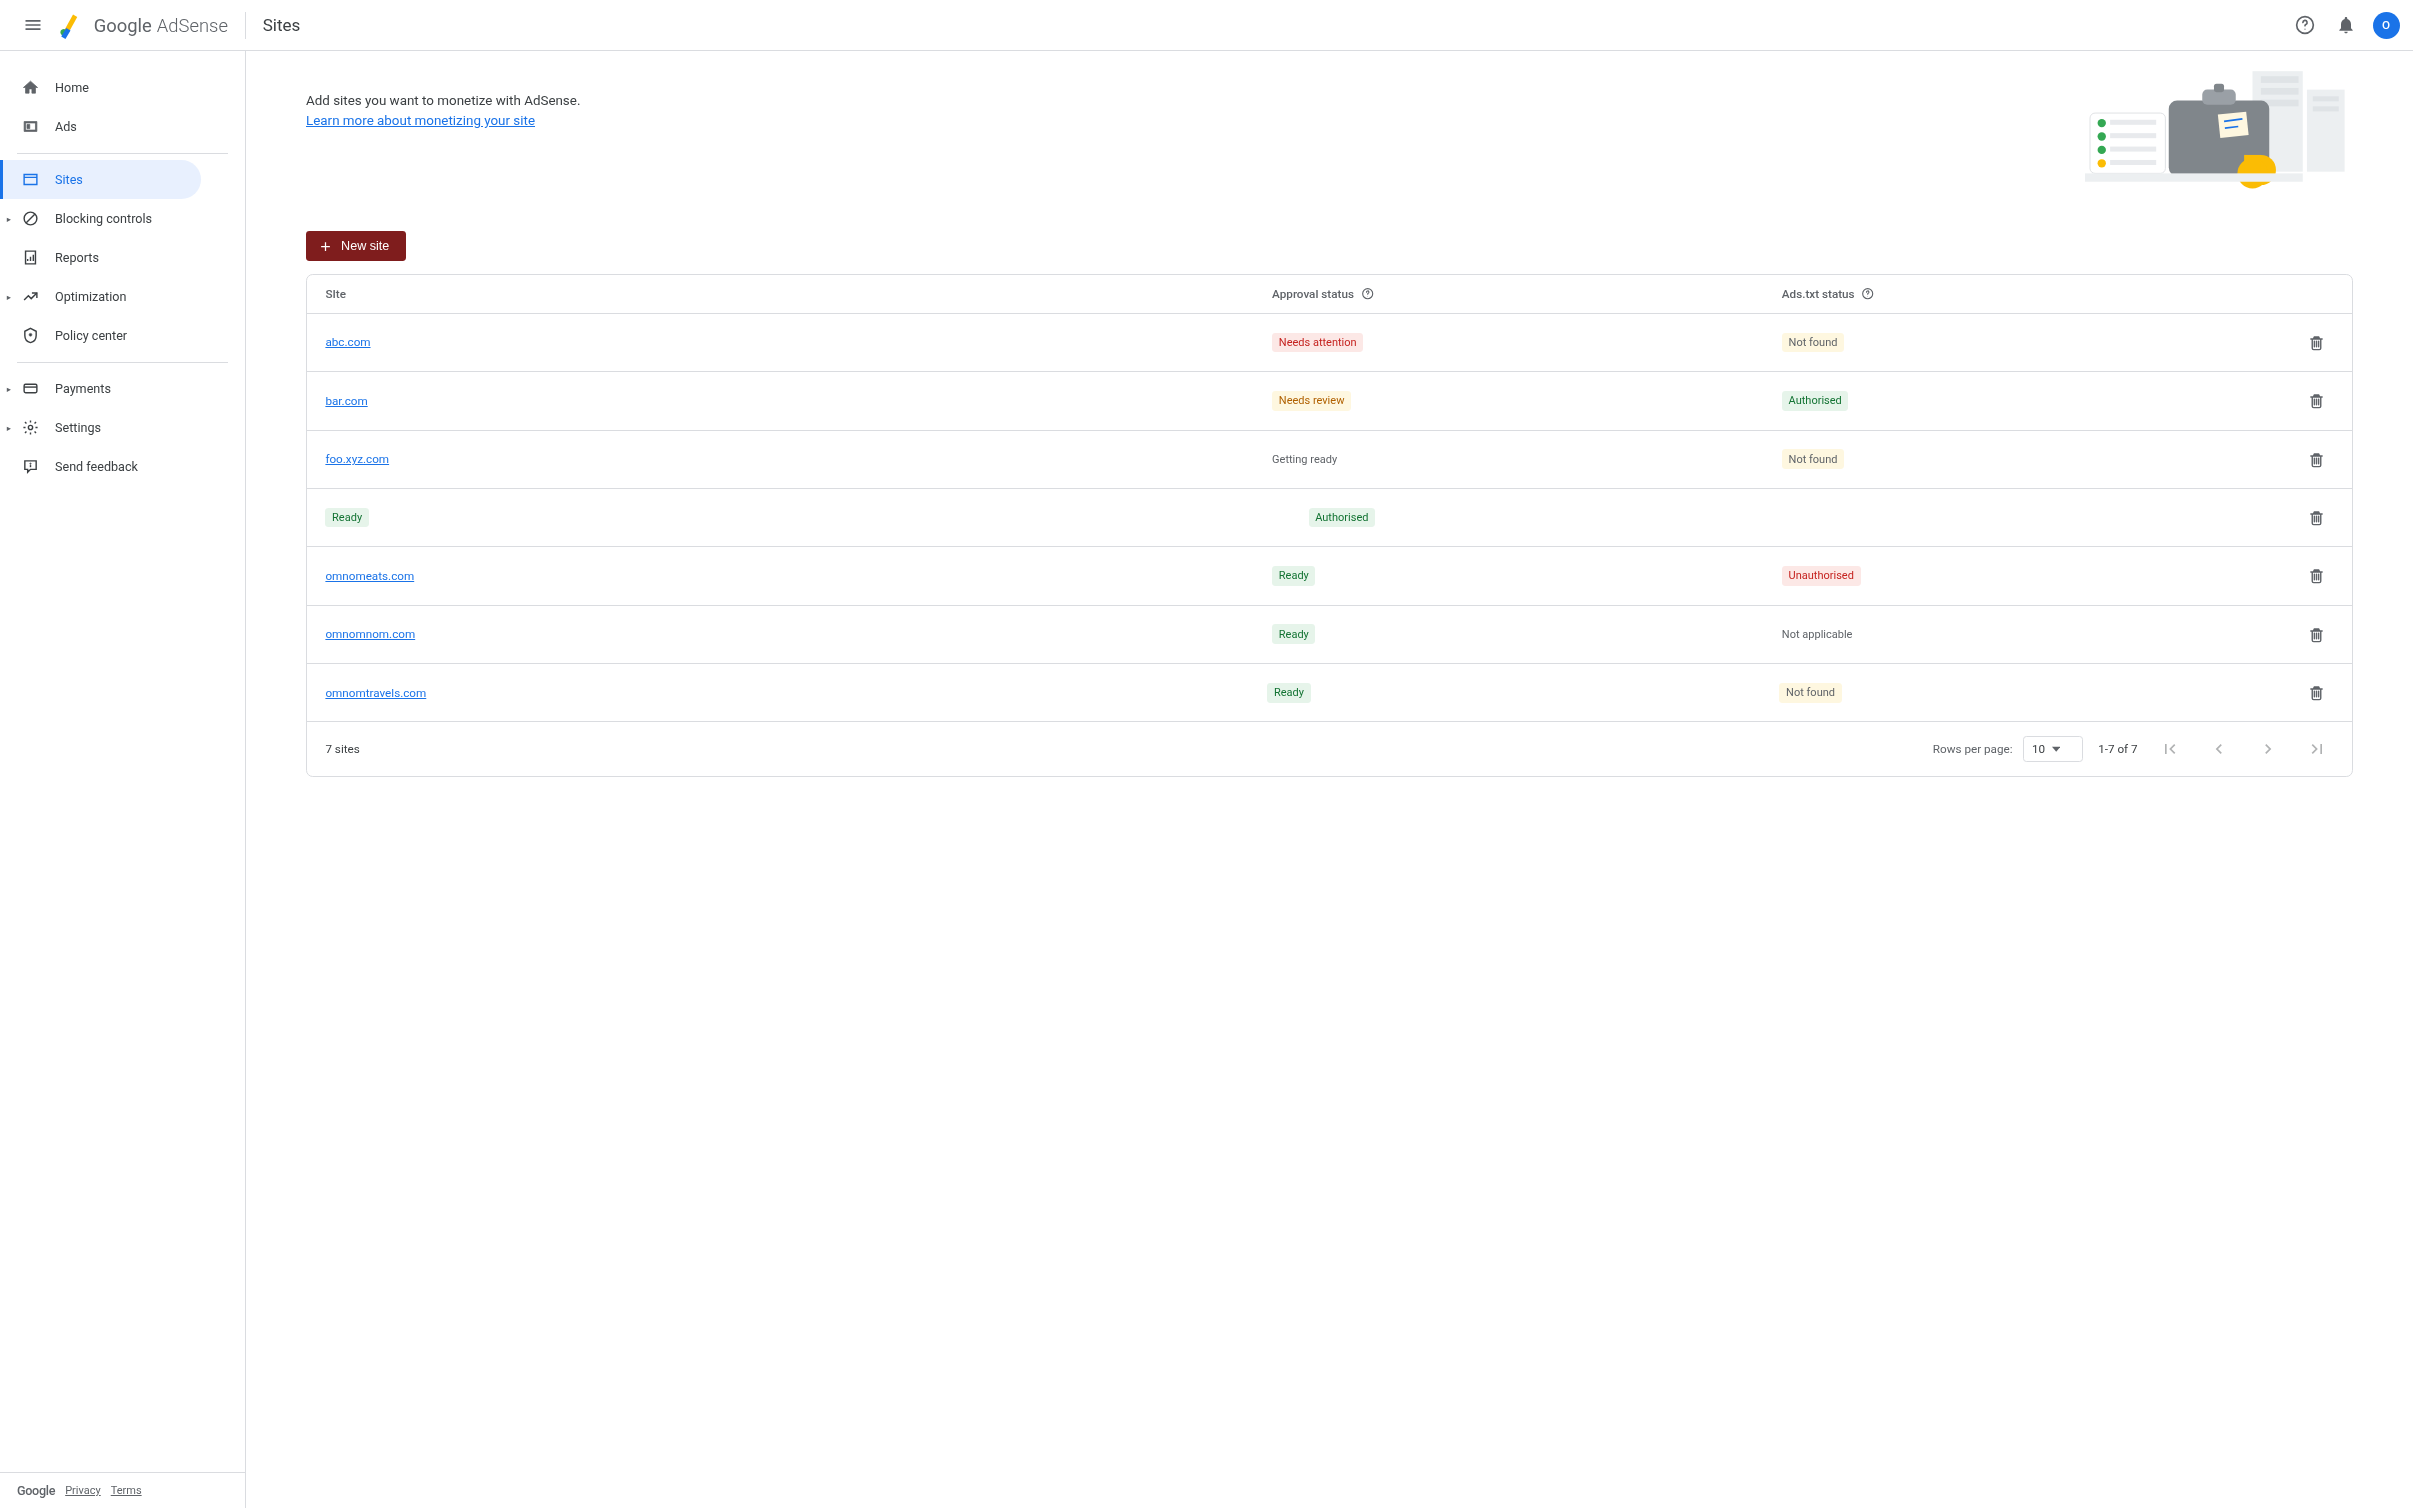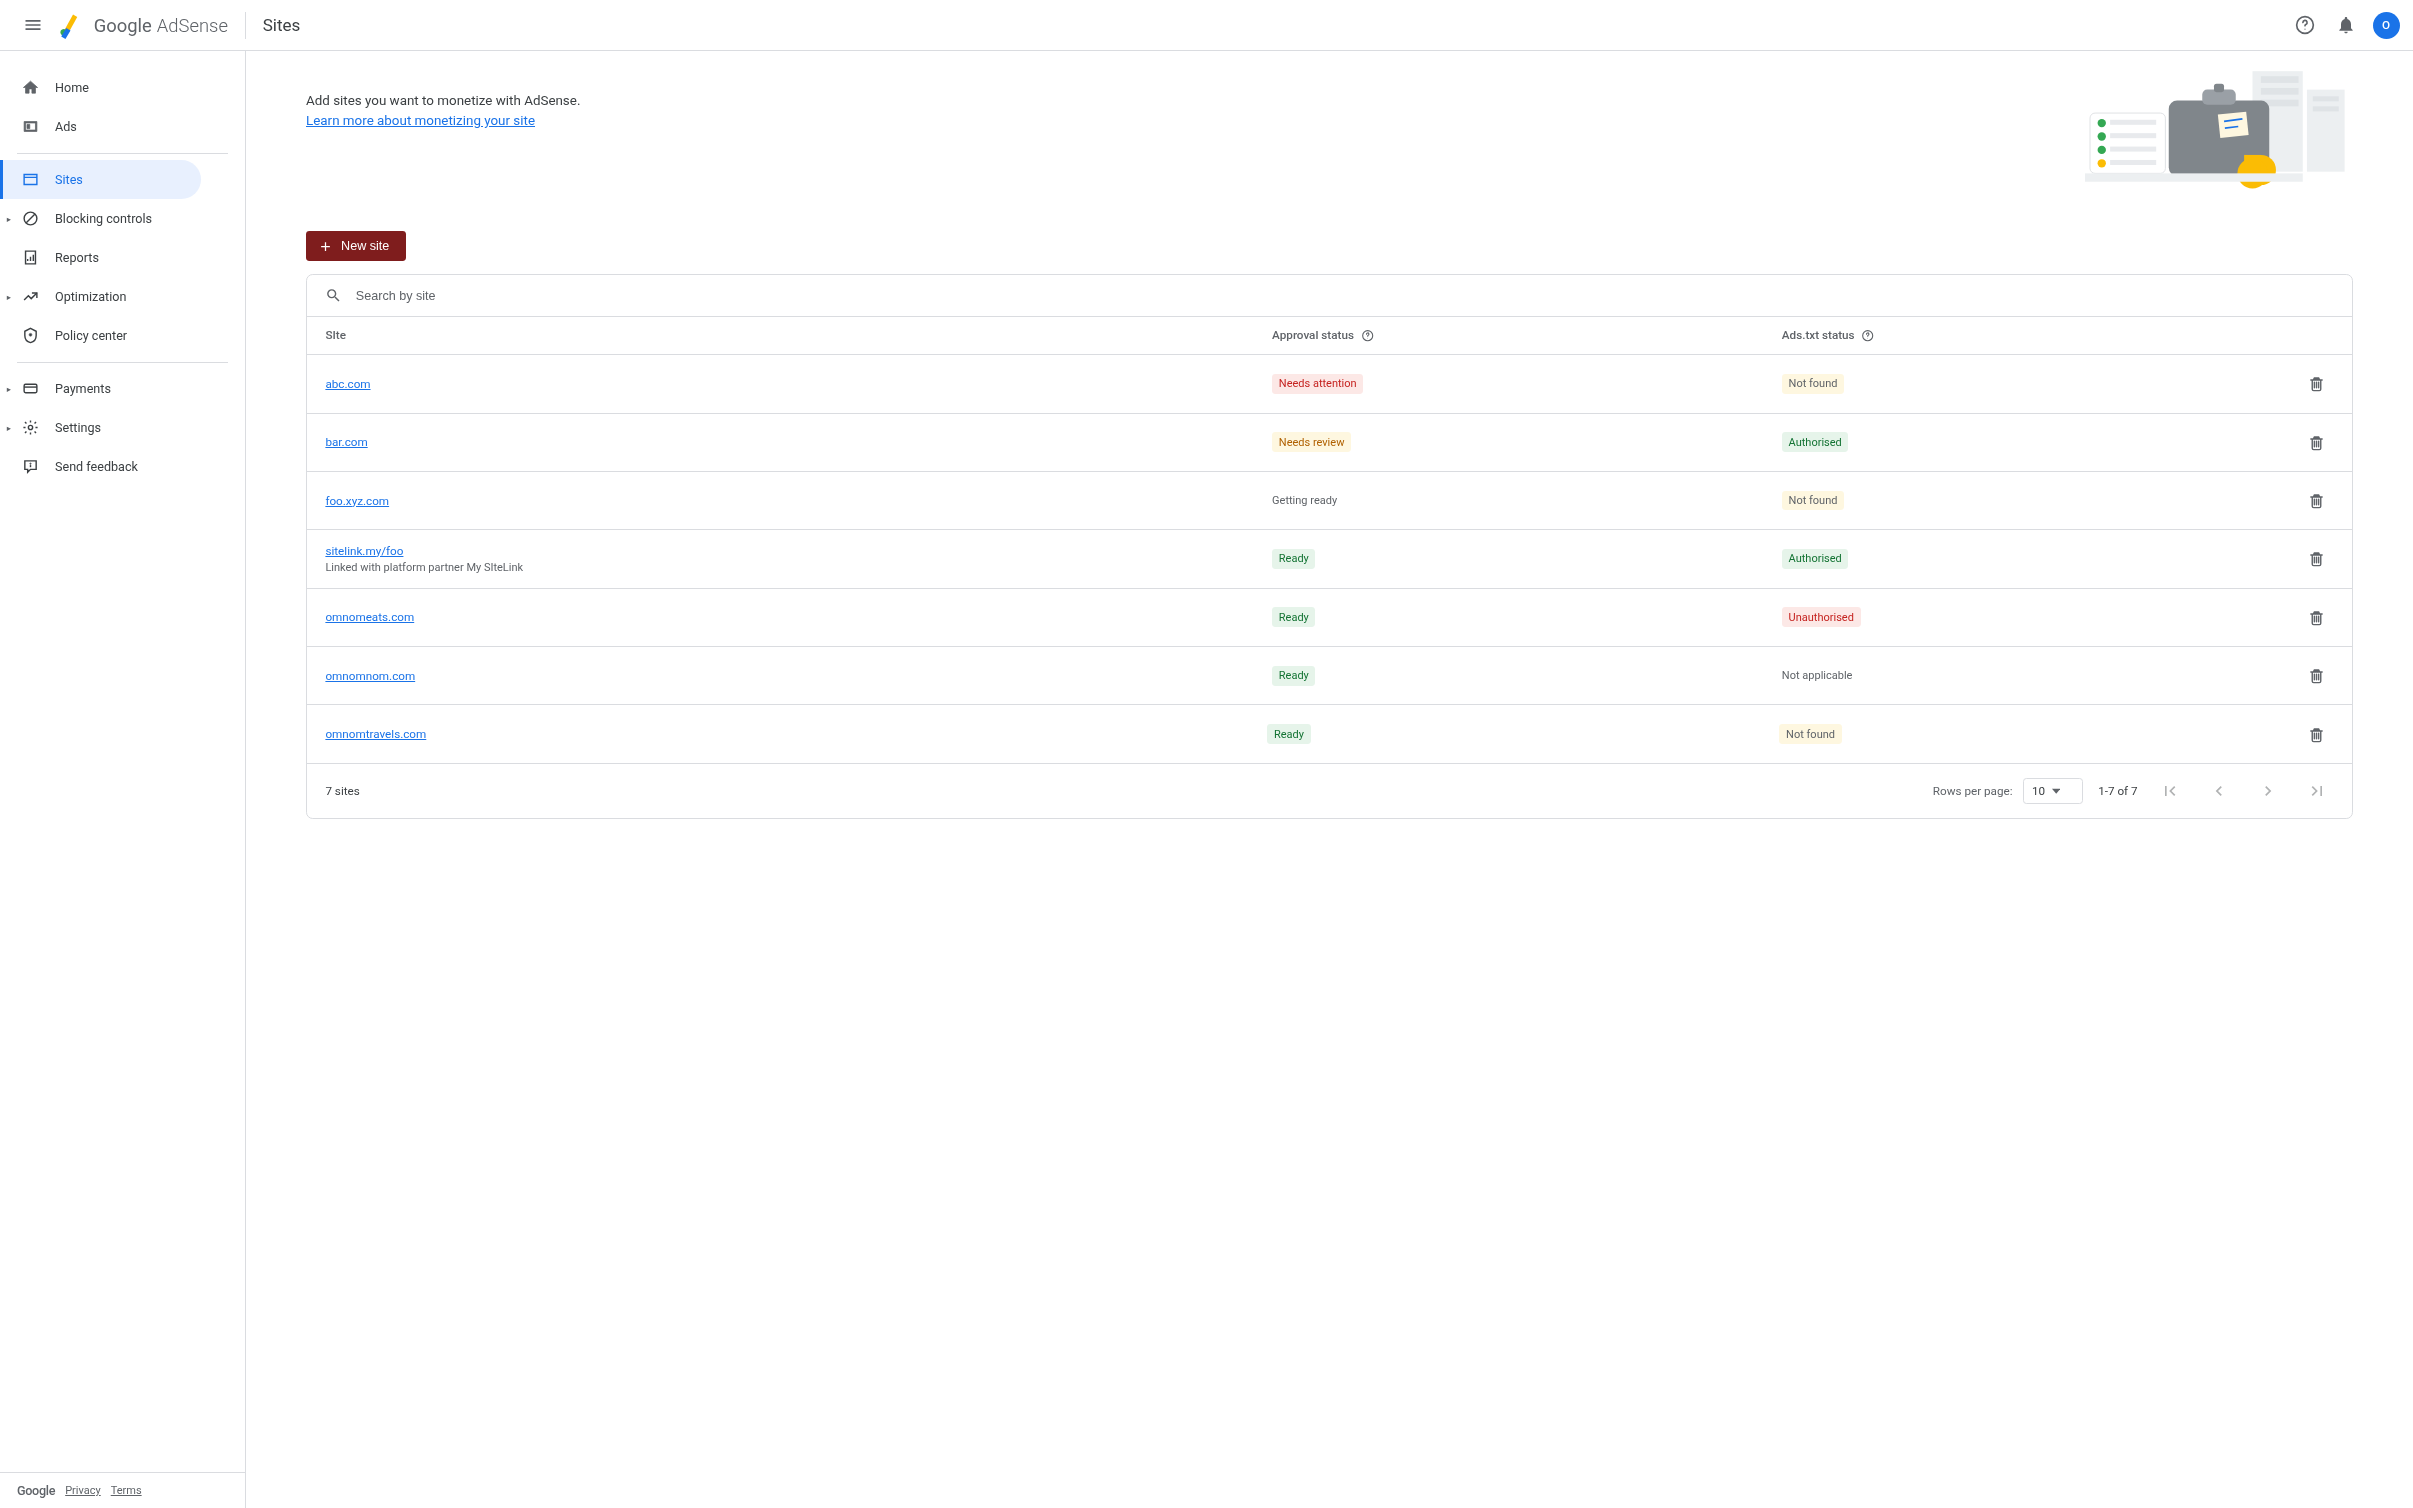--- a/index.html
+++ b/index.html
@@ -271,26 +271,20 @@
     </div>
 
     <button class="new-btn">
       <svg width="15" height="15" viewBox="0 0 24 24" fill="#fff">
           <path d="M19 13h-6v6h-2v-6H5v-2h6V5h2v6h6v2z"></path>
         </svg>
       <span>New site</span>
     </button>
 
     <div class="card">
-      <div class="search-row">
-        <svg width="17" height="17" viewBox="0 0 24 24" fill="#5f6368">
-            <path d="M15.5 14h-.79l-.28-.27A6.471 6.471 0 0 0 16 9.5 6.5 6.5 0 1 0 9.5 16c1.61 0 3.09-.59 4.23-1.57l.27.28v.79l5 4.99L20.49 19l-4.99-5zm-6 0C7.01 14 5 11.99 5 9.5S7.01 5 9.5 5 14 7.01 14 9.5 11.99 14 9.5 14z"></path>
-          </svg>
-        <input class="search-input" placeholder="Search by site" style="">
-      </div>
 
       <div class="thead">
         <div class="col-site">SIte</div>
         <div class="col-approval">
           <span>Approval status</span>
           <svg width="13.4" height="13.4" viewBox="0 0 24 24" fill="none" stroke="#5f6368" stroke-width="2">
               <circle cx="12" cy="12" r="9"></circle>
               <path d="M9.8 9.3a2.2 2.2 0 1 1 3 2c-.7.4-.8.9-.8 1.5" stroke-linecap="round"></path>
               <circle cx="12" cy="16.5" r="0.6" fill="#5f6368" stroke="none"></circle>
             </svg>
@@ -349,21 +343,20 @@
             </div>
             <div class="col-action">
               <div class="trash-btn">
                 <svg width="17" height="17" viewBox="0 0 24 24" fill="#5f6368">
                   <path d="M6 7h12v13a2 2 0 0 1-2 2H8a2 2 0 0 1-2-2V7zm3 3v8m3-8v8m3-8v8M9 4h6l1 2H8l1-2zM4 7h16" fill="none" stroke="#5f6368" stroke-width="2" stroke-linecap="round"></path>
                 </svg>
               </div>
             </div>
           </div>
           <div class="trow">
-            <div class="col-site"><a class="site-link">sitelink.my/foo</a><div class="site-sub">Linked with platform partner My SIteLink</div></div>
             <div class="col-approval">
               <span class="chip green">Ready</span>
             </div>
             <div class="col-adstxt">
               <span class="chip green">Authorised</span>
             </div>
             <div class="col-action">
               <div class="trash-btn">
                 <svg width="17" height="17" viewBox="0 0 24 24" fill="#5f6368">
                   <path d="M6 7h12v13a2 2 0 0 1-2 2H8a2 2 0 0 1-2-2V7zm3 3v8m3-8v8m3-8v8M9 4h6l1 2H8l1-2zM4 7h16" fill="none" stroke="#5f6368" stroke-width="2" stroke-linecap="round"></path>

